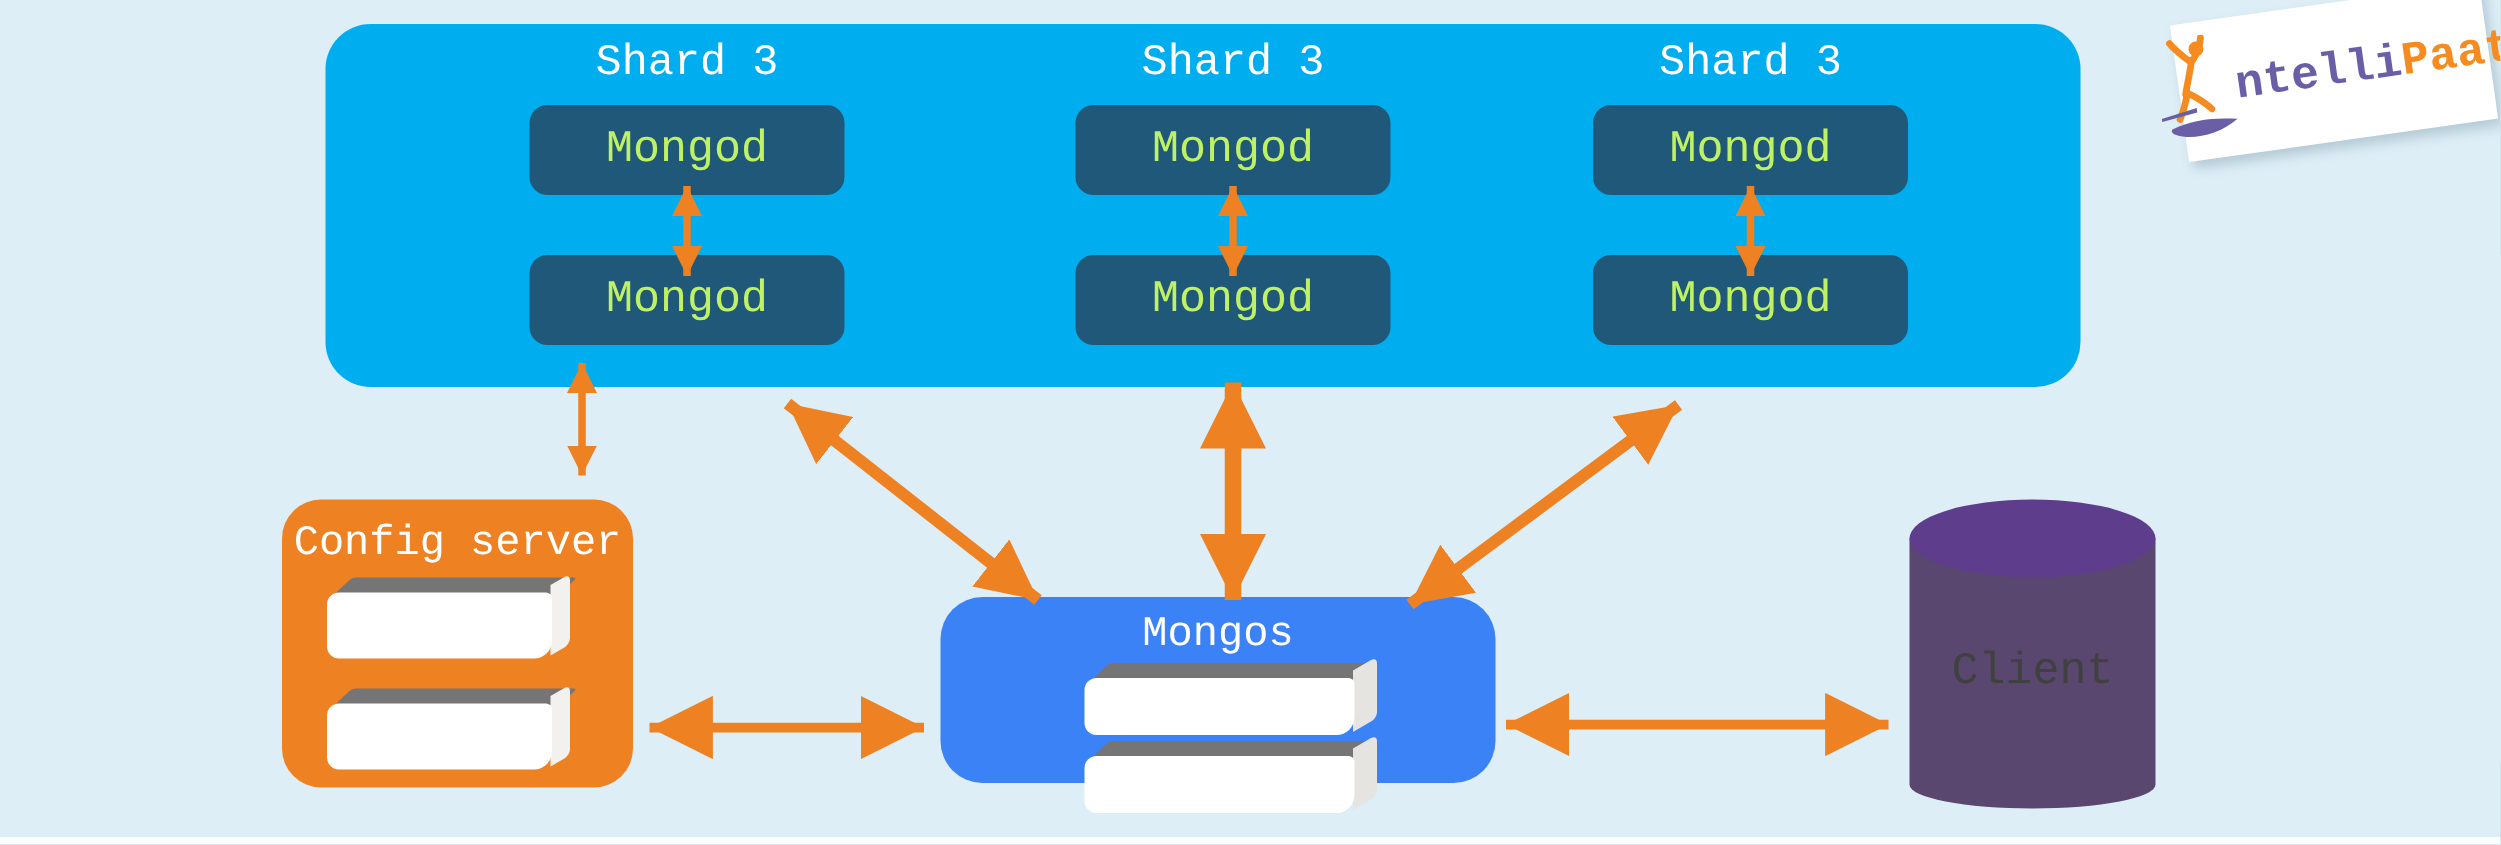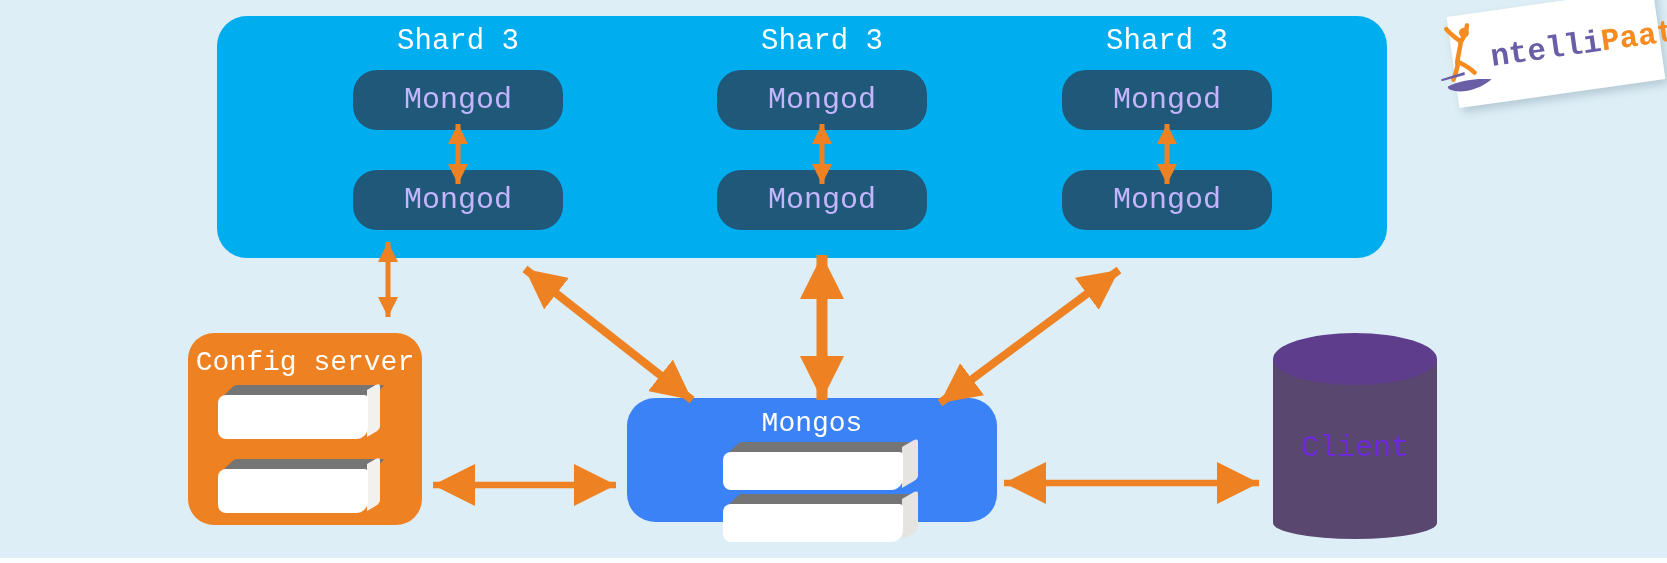--- a/index.html
+++ b/index.html
@@ -11,22 +11,22 @@
   
   .shard-panel{
     position:absolute;left:217px;top:16px;width:1170px;height:242px;
     background:#00aeef;border-radius:30px;
   }
   .shard-label{
     position:absolute;top:26px;width:220px;text-align:center;
     color:#ffffff;font-size:29px;line-height:32px;
   }
   .mongod{
-    position:absolute;width:210px;height:60px;border-radius:24px;
-    background:#20587a;color:#c4b5fd;font-size:30px;
+    position:absolute;width:210px;height:60px;border-radius:12px;
+    background:#20587a;color:#bef264;font-size:30px;
     display:flex;align-items:center;justify-content:center;
   }
   
   .config{
     position:absolute;left:188px;top:333px;width:234px;height:192px;
     background:#ee8122;border-radius:26px;
   }
   .config-label{
     position:absolute;left:0;top:14px;width:100%;text-align:center;
     color:#ffffff;font-size:28px;
@@ -62,21 +62,21 @@
   .client-body{
     position:absolute;left:0;top:26px;width:164px;height:180px;
     background:#5a4770;border-radius:0 0 50% 50%/0 0 16px 16px;
   }
   .client-top{
     position:absolute;left:0;top:0;width:164px;height:52px;
     background:#5e3d8c;border-radius:50%;
   }
   .client-label{
     position:absolute;left:0;top:98px;width:100%;text-align:center;
-    color:#6d28d9;font-size:30px;
+    color:#404040;font-size:30px;
   }
   
   .arrows{position:absolute;left:0;top:0;z-index:5;pointer-events:none;}
   
   .logo-card{
     position:absolute;left:1452px;top:2px;width:208px;height:92px;
     background:#ffffff;transform:rotate(-8deg);
     box-shadow:3px 5px 8px rgba(90,120,140,.30);
     display:flex;align-items:center;justify-content:center;z-index:6;
   }

